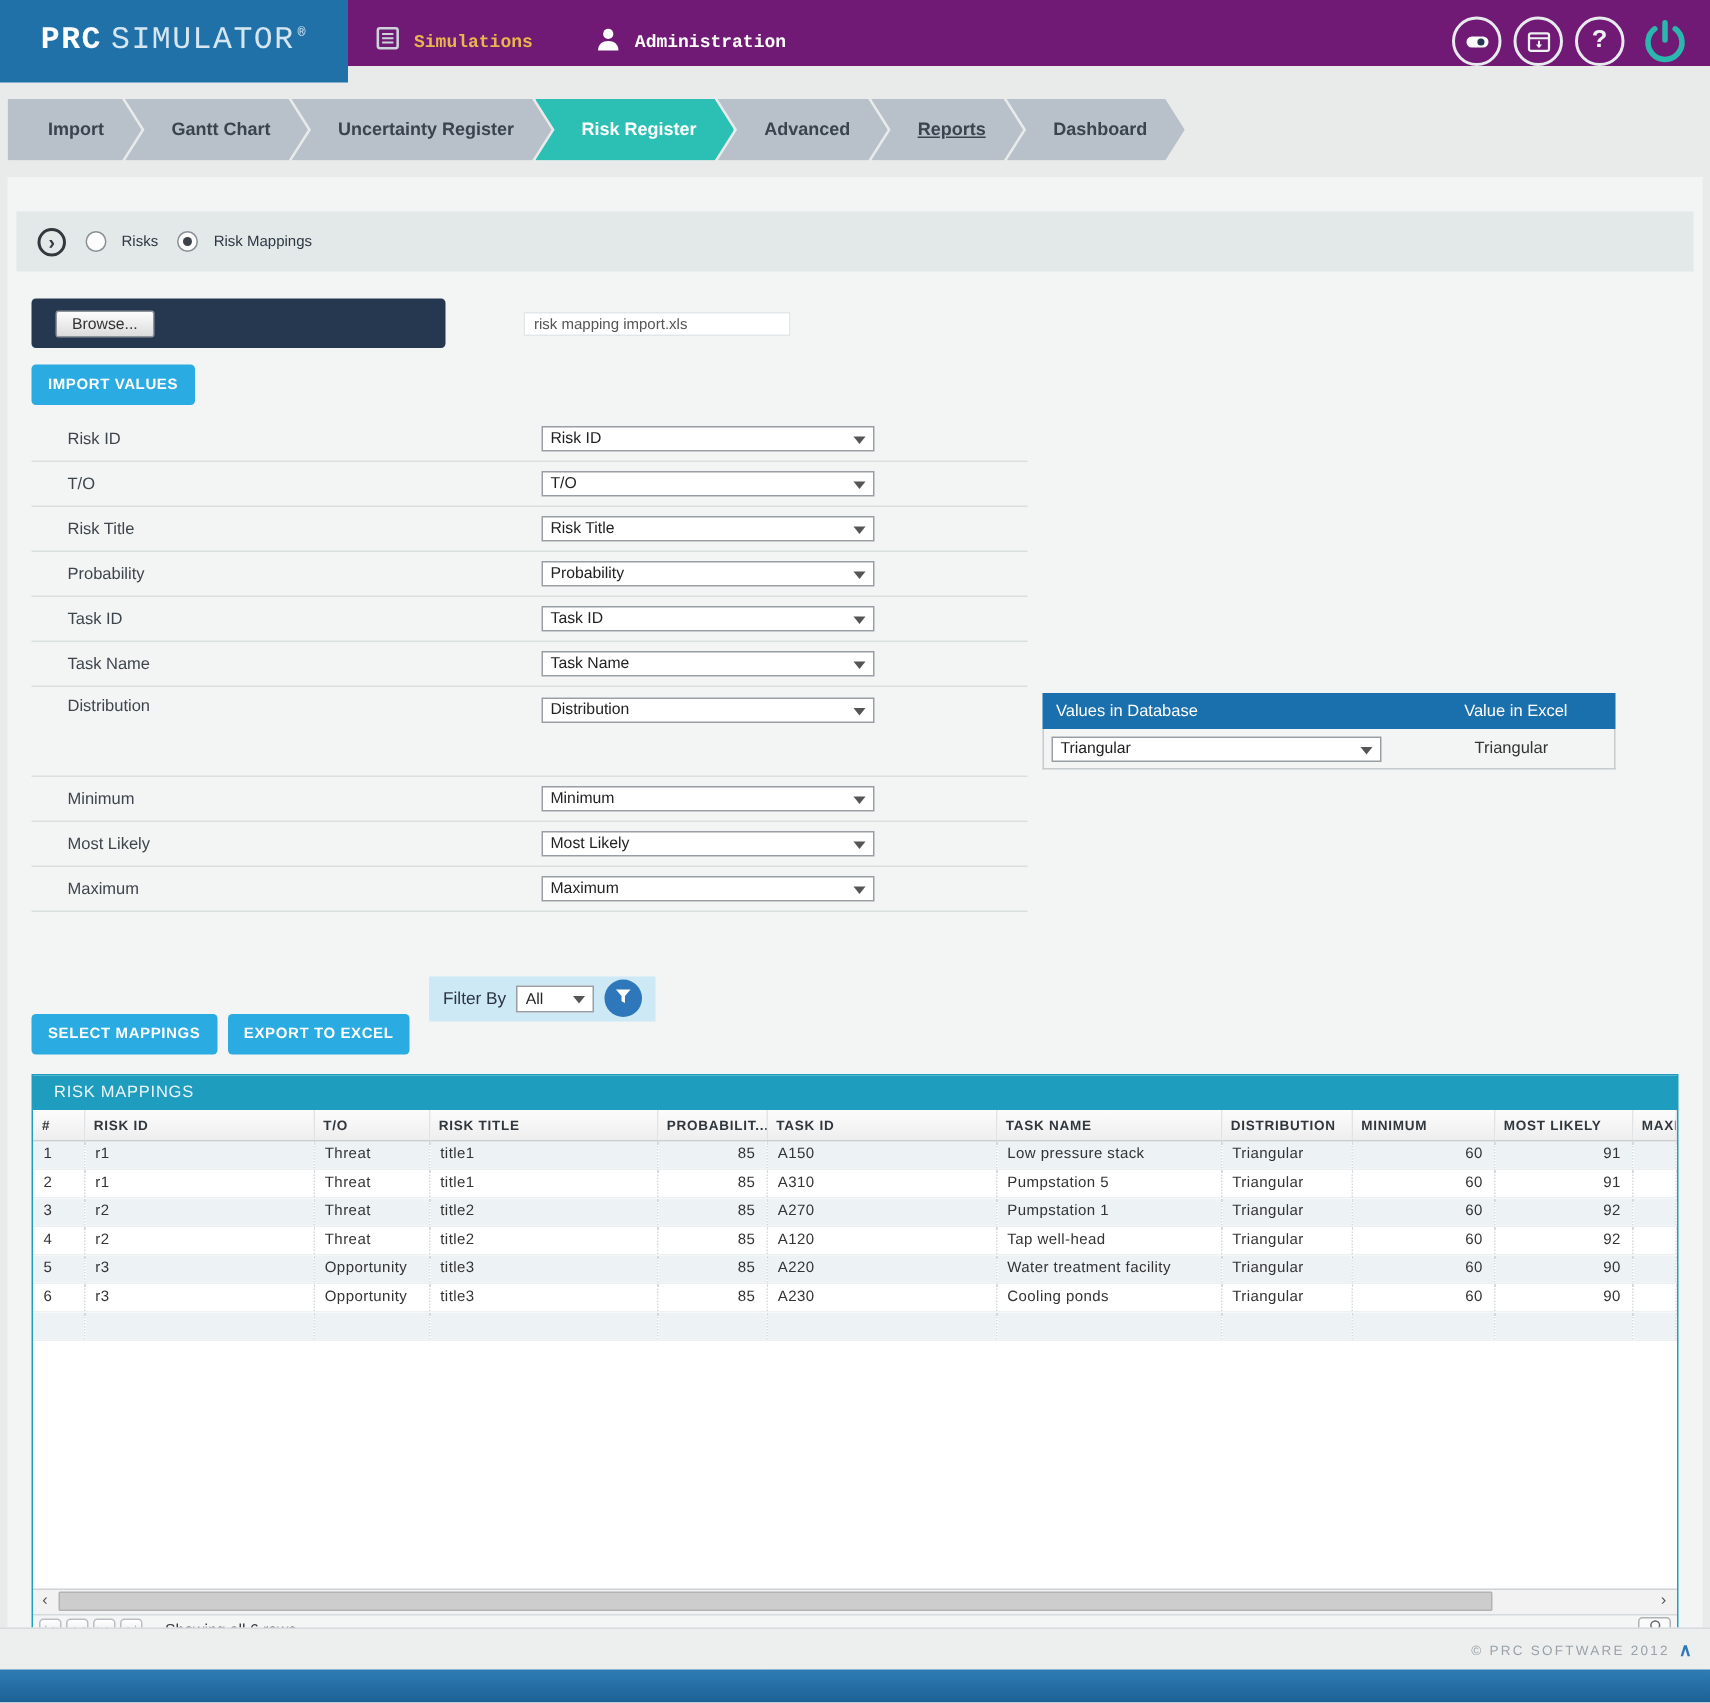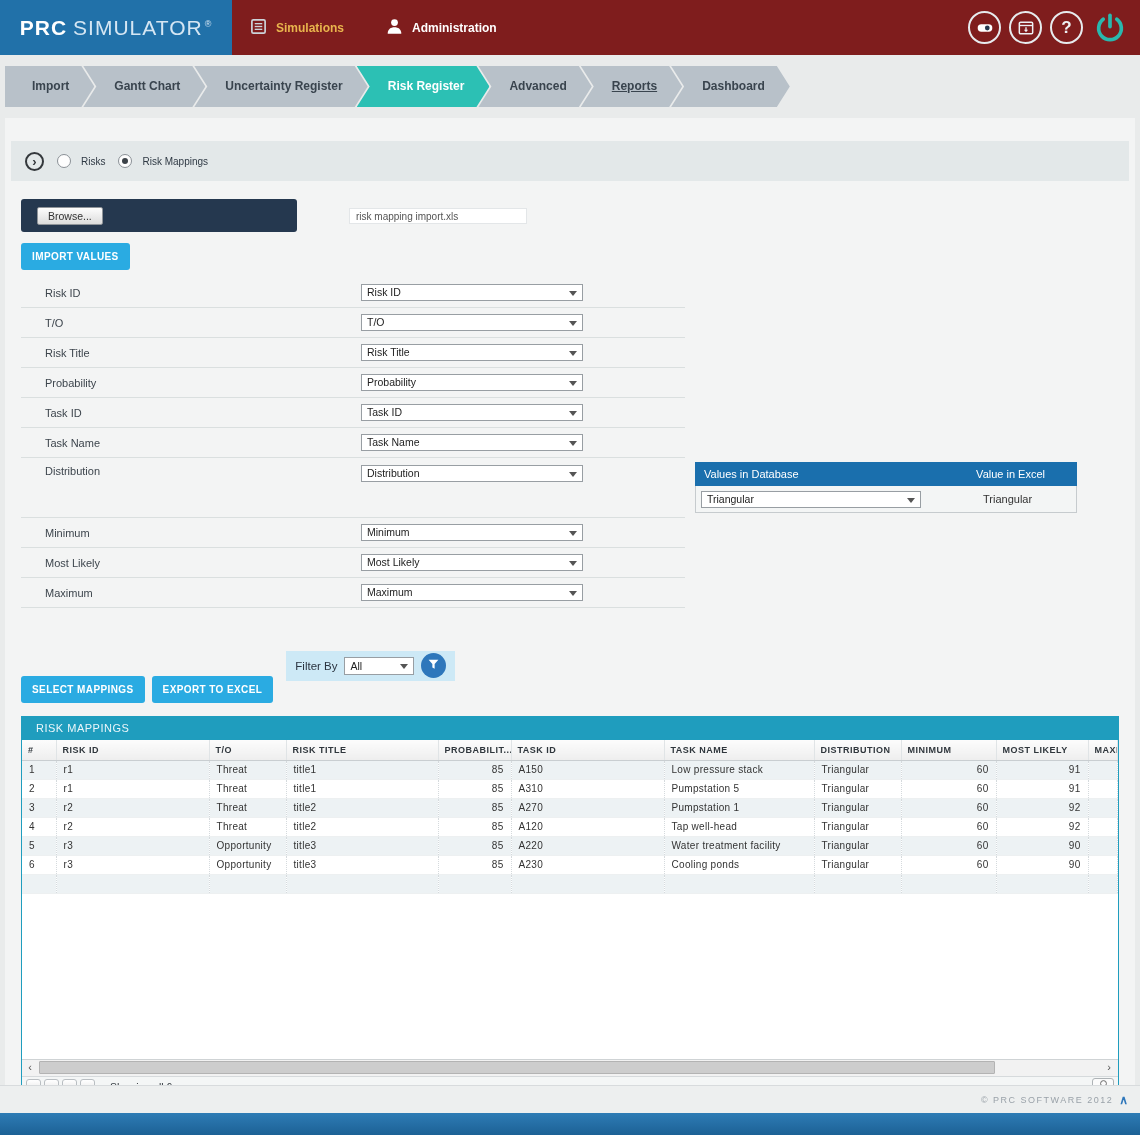--- a/index.html
+++ b/index.html
@@ -5,21 +5,21 @@
   * { box-sizing: border-box; margin: 0; padding: 0; }
   html,body { width:1140px; height:1135px; }
   body {
     position: relative;
     background: #e9ebeb;
     font-family: "Liberation Sans", sans-serif;
     overflow: hidden;
   }
 
   
-  .app-header { position:absolute; top:0; left:0; right:0; height:55px; background:#7f1d1d; }
+  .app-header { position:absolute; top:0; left:0; right:0; height:44px; background:#701a75;font-family:Liberation Mono, monospace; }
   .logo-block {
     position:absolute; left:0; top:0; width:232px; height:55px; background:#2171a9;
     display:flex; align-items:center; justify-content:center; color:#fff;
   }
   .logo-text { font-size:21px; letter-spacing:1px; color:#d5e6f3; }
   .logo-text b { color:#ffffff; margin-right:6px; }
   .logo-reg { font-size:9px; vertical-align:super; color:#d5e6f3; margin-left:2px; }
   .top-nav { position:absolute; left:250px; top:0; height:55px; display:flex; align-items:center; gap:42px; }
   .nav-item { display:flex; align-items:center; gap:9px; font-size:12px; font-weight:bold; cursor:default; }
   .nav-item.simulations { color:#e9b54d; }
@@ -111,21 +111,21 @@
   }
   .values-body .select-box { width:220px; }
   .excel-value { margin-left:62px; font-size:11px; color:#333; }
 
   
   .actions-row { margin:20px 0 0 16px; display:flex; align-items:center; gap:7px; }
   .filter-wrap {
     margin-left:6px; background:#cde9f6; padding:4px 9px; display:flex; align-items:center; gap:7px; height:30px;
   }
   .filter-label { font-size:11.5px; color:#2b3440; }
-  .filter-wrap .select-box { width:70px; height:18px; line-height:16px; }
+  .filter-wrap .select-box { width:52px; height:18px; line-height:16px; }
   .filter-btn {
     width:25px; height:25px; border-radius:50%; background:#2e77bb; border:none;
     display:flex; align-items:center; justify-content:center; cursor:pointer;
   }
 
   
   .table-wrap { margin:13px 16px 0 16px; border:1px solid #1f9dbe; background:#fff; }
   .table-title { height:23px; line-height:23px; background:#1f9dbe; color:#eaf6fa; font-size:11px; letter-spacing:.5px; padding-left:14px; }
   table.grid { width:100%; border-collapse:collapse; table-layout:fixed; }
   table.grid th {

